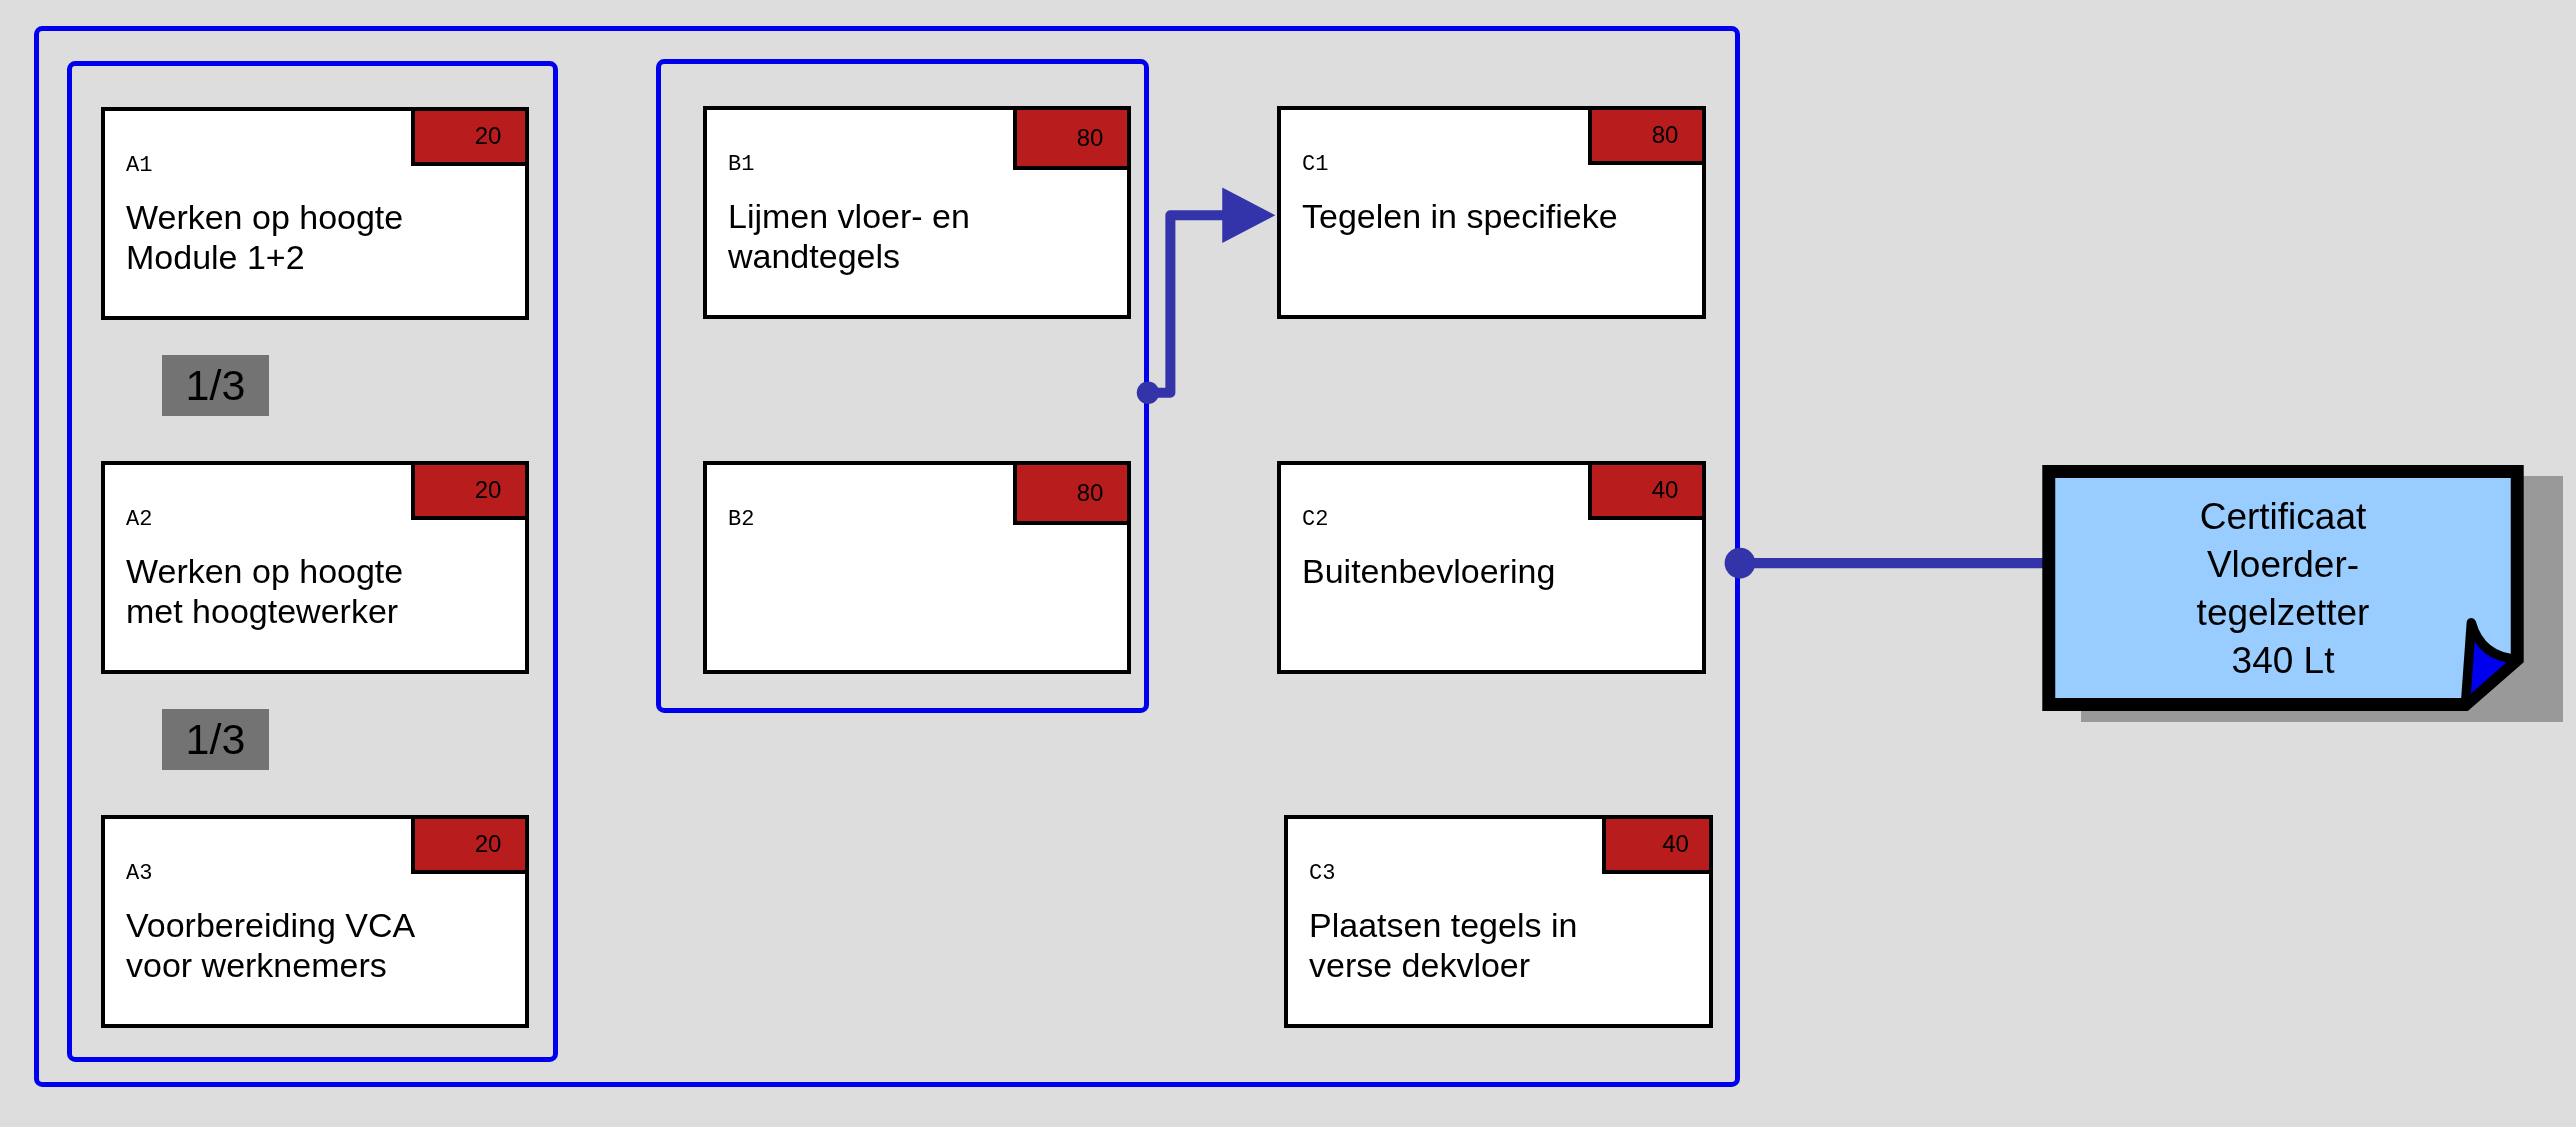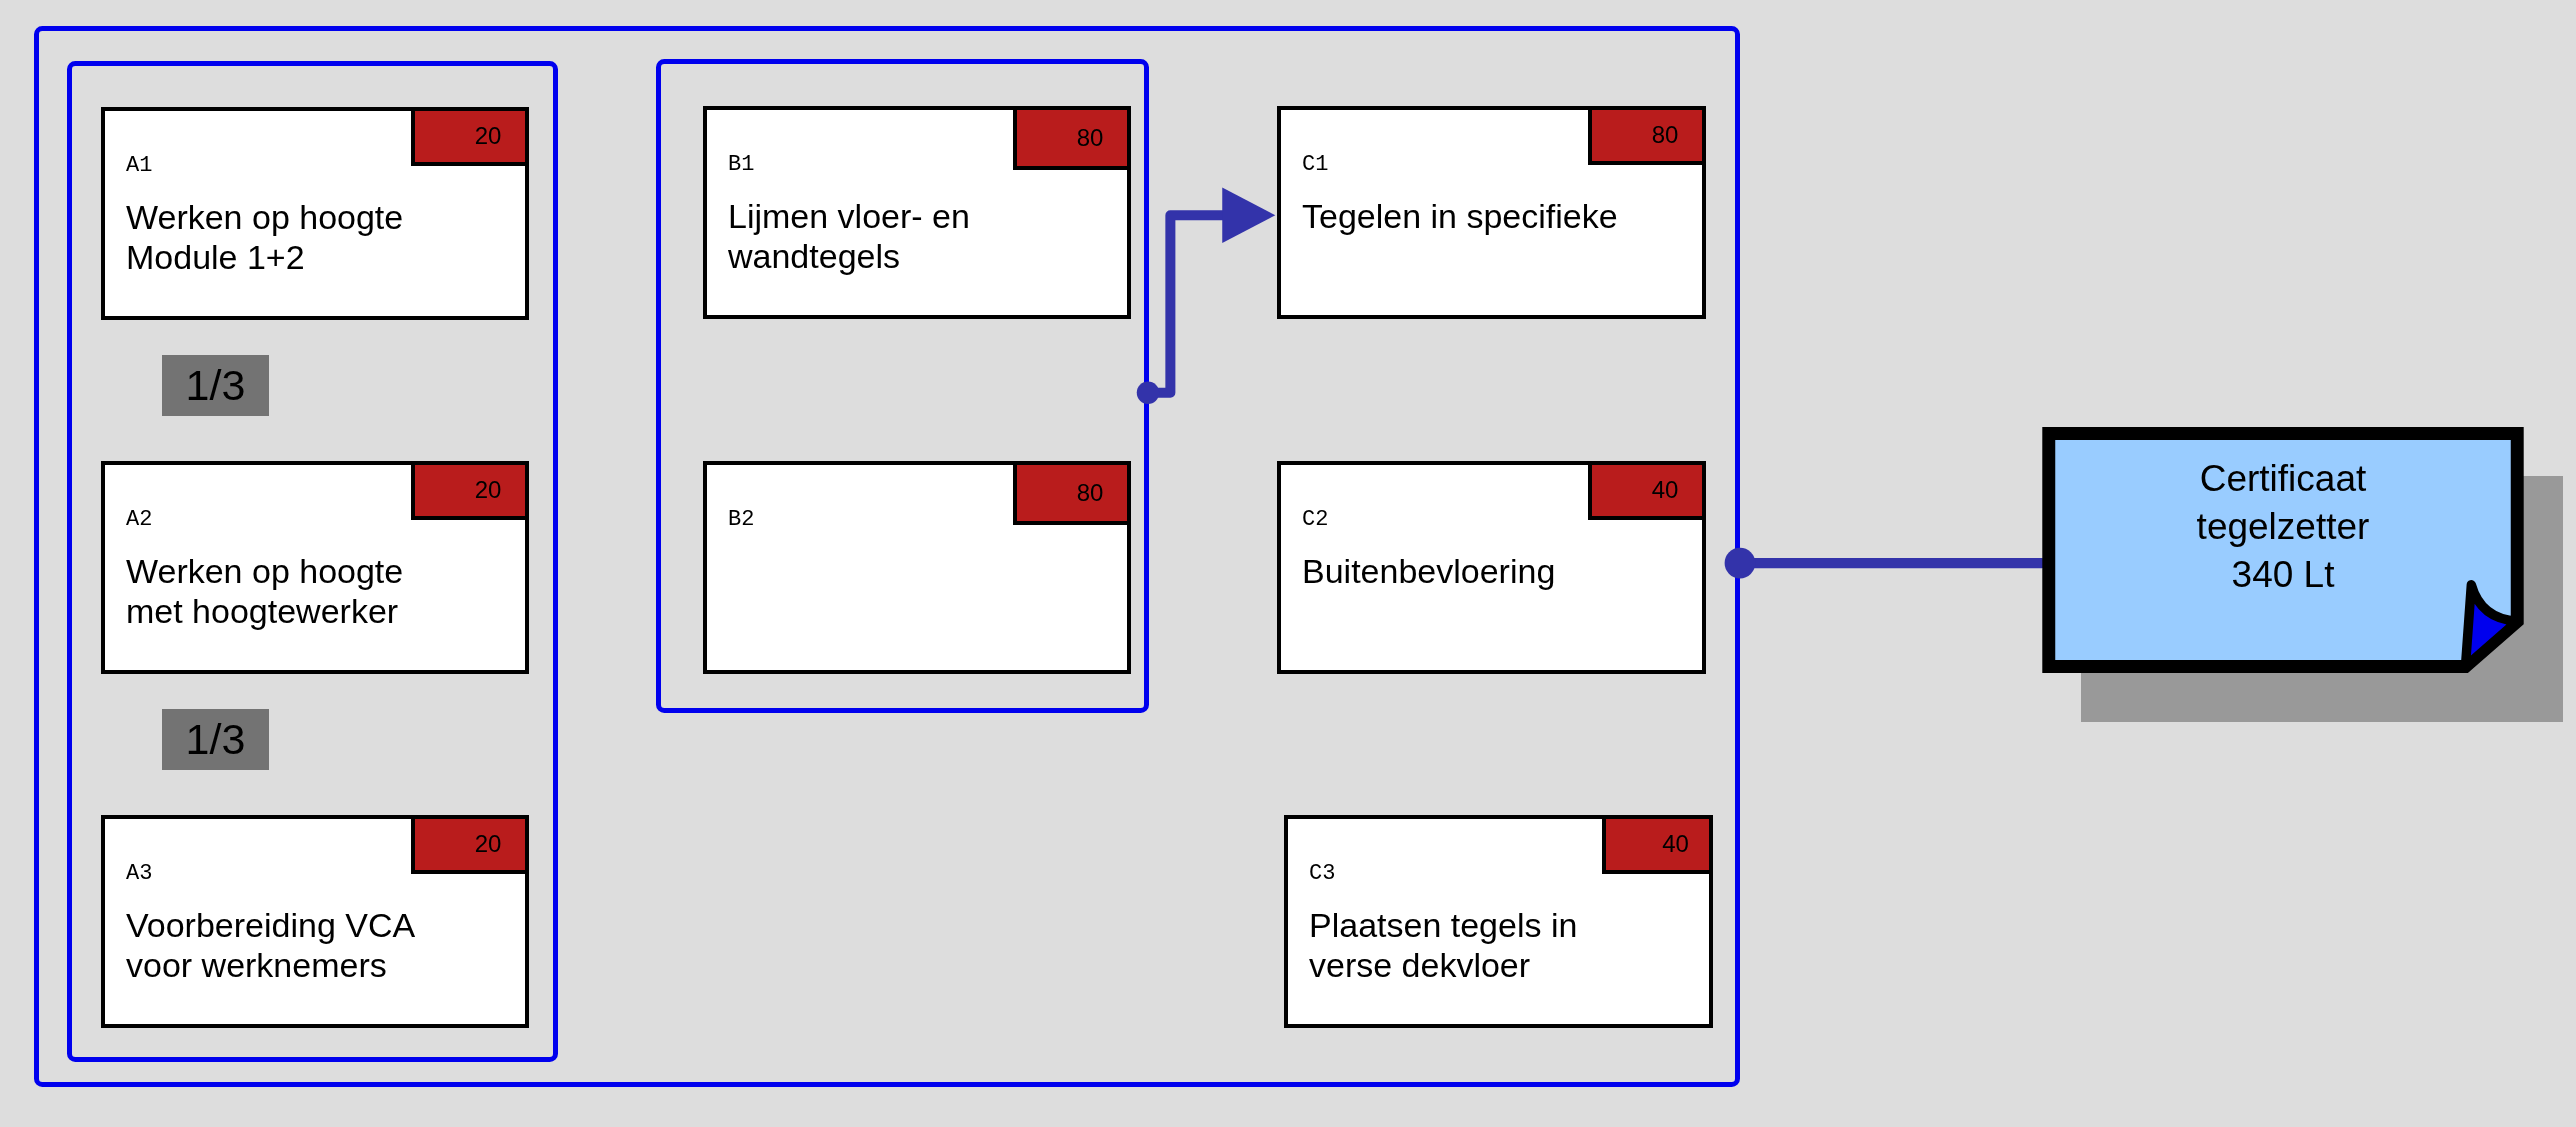--- a/index.html
+++ b/index.html
@@ -79,21 +79,21 @@
     align-items: center;
     justify-content: center;
     font-size: 43px;
     line-height: 1;
   }
 
   
   #certificate-card {
     position: absolute;
     left: 2042px;
-    top: 427px;
+    top: 465px;
     width: 482px;
     height: 246px;
   }
   #certificate-shadow {
     position: absolute;
     left: 2081px;
     top: 476px;
     width: 482px;
     height: 246px;
     background: #999999;
@@ -216,17 +216,18 @@
 
 <div id="certificate-card">
   <svg viewBox="0 0 818 418" width="482" height="246" style="position:absolute; left:0; top:0;">
 
     <path d="M 11 11 L 807 11 L 807 330 L 719 407 L 11 407 Z" fill="#99ccff" stroke="#000000" stroke-width="22" stroke-linejoin="miter"></path>
 
     <path d="M 719 407 L 807 330 Q 745 326 729 268 Z" fill="#0000ee" stroke="#000000" stroke-width="16" stroke-linejoin="round"></path>
   </svg>
   <div class="cert-text">
     <span>Certificaat</span>
+    <span>Vloerder-</span>
     <span>tegelzetter</span>
     <span>340 Lt</span>
   </div>
 </div>
 
 
 </body></html>

